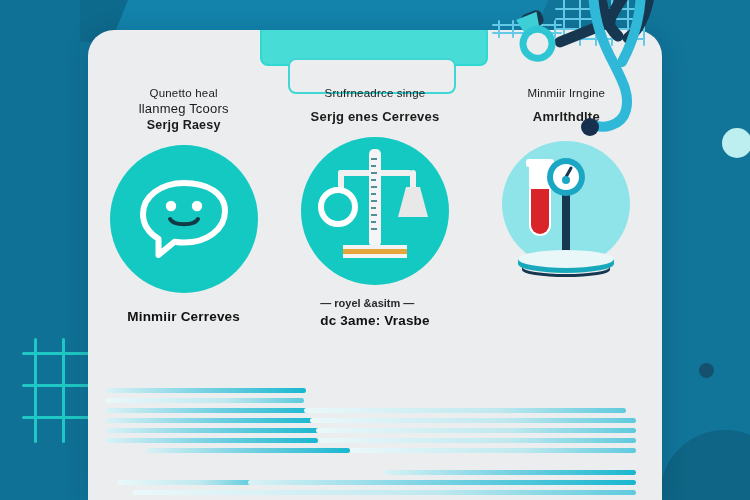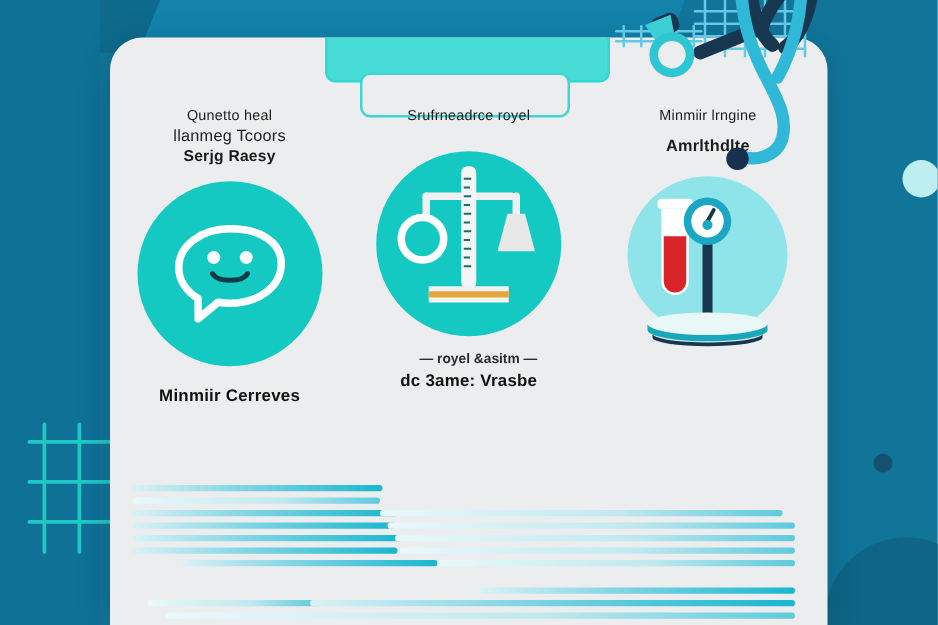--- a/index.html
+++ b/index.html
@@ -90,21 +90,21 @@
   .col-head.two .l3{ font-size:13px; font-weight:700; }
 
   .icon-wrap{ width:148px; height:148px; position:relative; margin-top:4px; }
   .disc{
     position:absolute; inset:0; border-radius:50%;
     background:#14c9c2;
   }
   .disc.light{ background:#8fe4e9; inset:4px 10px 18px 10px; }
 
   .col-cap{
-    margin-top:12px; text-align:right; color:#111;
+    margin-top:12px; text-align:left; color:#111;
   }
   .col-cap .c1{ font-size:13.5px; font-weight:700; letter-spacing:.2px; }
   .col-cap .c0{ font-size:11px; font-weight:600; color:#2a2a2a; margin-bottom:4px; }
 
   
   #skeleton{ position:absolute; left:0; bottom:0; width:100%; height:120px; }
   .ln{
     position:absolute; height:5px; border-radius:3px;
     background:linear-gradient(90deg,#d9f2f5 0%, #7ed4e4 45%, #19b7cf 100%);
   }
@@ -161,21 +161,22 @@
         </svg>
       </div>
       <div class="col-cap">
         <div class="c0"></div>
         <div class="c1">Minmiir Cerreves</div>
       </div>
     </div>
 
     <div class="col">
       <div class="col-head two">
-        <div class="l1">Srufrneadrce royel</div>
+        <div class="l1">Srufrneadrce singe</div>
+        <div class="l3">Serjg enes Cerreves</div>
       </div>
       <div class="icon-wrap">
         <div class="disc"></div>
         <svg viewBox="0 0 148 148" width="148" height="148" style="position:absolute;inset:0">
 
           <path d="M40 36h68" stroke="#f0f0f0" stroke-width="6" fill="none" stroke-linecap="round"></path>
           <path d="M40 36v16" stroke="#f0f0f0" stroke-width="6" fill="none" stroke-linecap="round"></path>
           <path d="M112 36v14" stroke="#f0f0f0" stroke-width="6" fill="none" stroke-linecap="round"></path>
 
           <circle cx="37" cy="70" r="17" fill="none" stroke="#ffffff" stroke-width="6"></circle>

